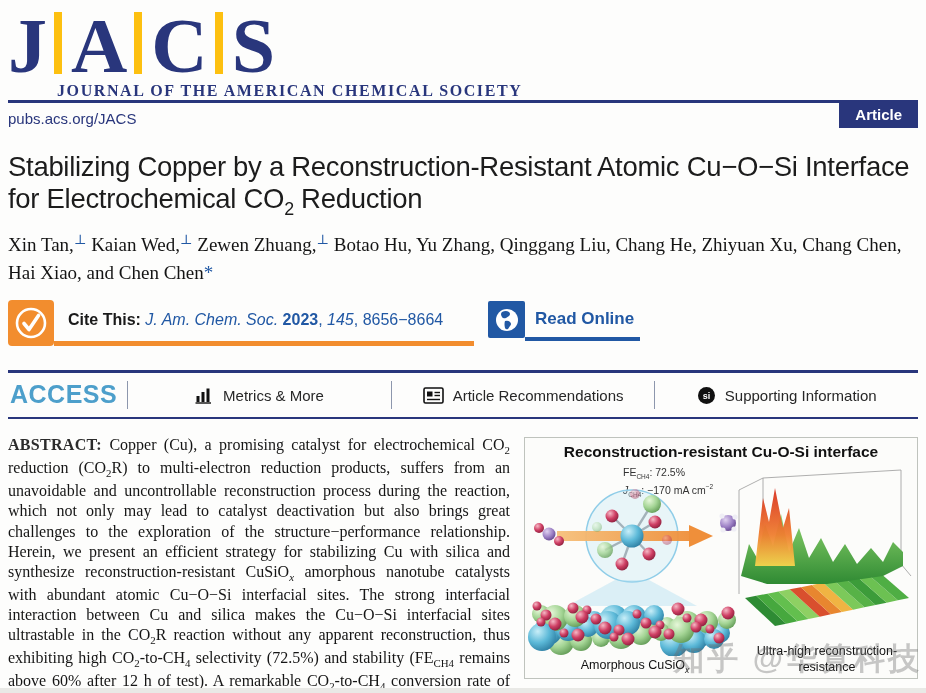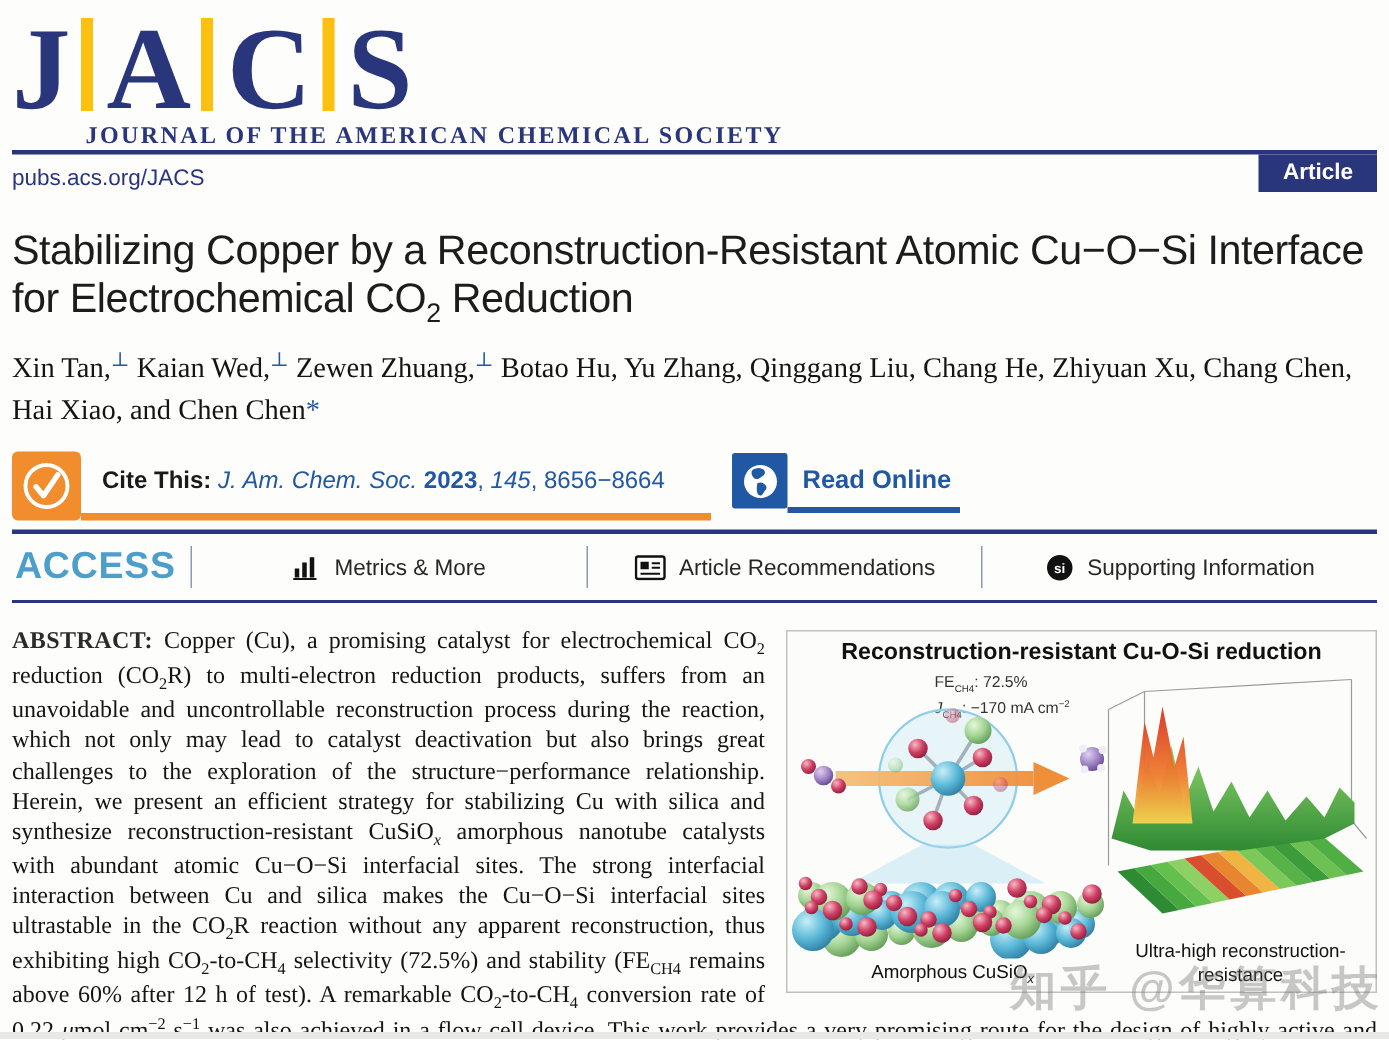--- a/index.html
+++ b/index.html
@@ -30,21 +30,21 @@
   .cite-right{flex:1;display:flex;flex-direction:column;border-bottom:5px solid var(--orange);}
   .cite-text{padding:11px 0 0 14px;font-size:16px;color:#1a1a1a;white-space:nowrap;}
   .cite-label{font-weight:bold;}
   .cite-ref{color:var(--blue);}
   .read-block{display:flex;width:152px;margin-left:14px;}
   .globe-box{width:37px;height:37px;background:var(--blue);border-radius:2px;margin-top:1px;flex:none;
              display:flex;align-items:center;justify-content:center;}
   .read-right{flex:1;display:flex;flex-direction:column;border-bottom:4px solid var(--blue);margin-bottom:5px;}
   .read-label{padding:9px 0 0 10px;font-size:17px;font-weight:bold;color:var(--blue);white-space:nowrap;}
   
-  .access-bar{margin-top:6px;border-top:3px solid var(--navy);border-bottom:2px solid var(--navy);
+  .access-bar{margin-top:24px;border-top:3px solid var(--navy);border-bottom:2px solid var(--navy);
               display:flex;align-items:center;height:44px;justify-content:space-between;}
   .access-label{color:var(--access);font-size:25px;letter-spacing:0.5px;font-weight:bold;padding:0 10px 2px 2px;}
   .v-sep{width:1px;height:28px;background:#8d97ad;}
   .access-item{flex:1;display:flex;align-items:center;justify-content:center;gap:9px;
                font-size:15px;color:#272727;cursor:pointer;}
   
   .abstract{margin-top:16px;font-family:"Liberation Serif","DejaVu Serif",serif;
             font-size:16px;line-height:1.26;color:#151515;text-align:justify;}
   .abstract-label{font-weight:bold;color:#2b2b2b;letter-spacing:0.3px;}
   .abstract sub{font-size:68%;}
@@ -155,21 +155,21 @@
       <svg width="19" height="19" viewBox="0 0 19 19">
         <circle cx="9.5" cy="9.5" r="8.5" fill="#111"></circle>
         <text x="9.5" y="12.8" text-anchor="middle" font-size="9" font-weight="bold" fill="#fff" font-family="Liberation Sans, DejaVu Sans, sans-serif">si</text>
       </svg>
       <span>Supporting Information</span>
     </div>
   </div>
 
   <div class="abstract">
     <div class="fig-wrap">
-      <div class="fig-title">Reconstruction-resistant Cu-O-Si reduction</div>
+      <div class="fig-title">Reconstruction-resistant Cu-O-Si interface</div>
       <div class="fig-ann">
         <div><span class="seg-n">FE</span><sub class="seg-sub">CH4</sub><span class="seg-n">: 72.5%</span></div>
         <div><em class="seg-i">J</em><sub class="seg-sub">CH4</sub><span class="seg-n">: −170 mA cm</span><sup class="seg-sup">−2</sup></div>
       </div>
       <svg class="fig-svg" width="388" height="192" viewBox="0 0 388 192">
         <defs>
           <radialGradient id="ballCyan" cx="35%" cy="30%" r="75%">
             <stop offset="0%" stop-color="#c8eef8"></stop>
               <stop offset="55%" stop-color="#5cb9d8"></stop>
               <stop offset="100%" stop-color="#2e7fa3"></stop>

